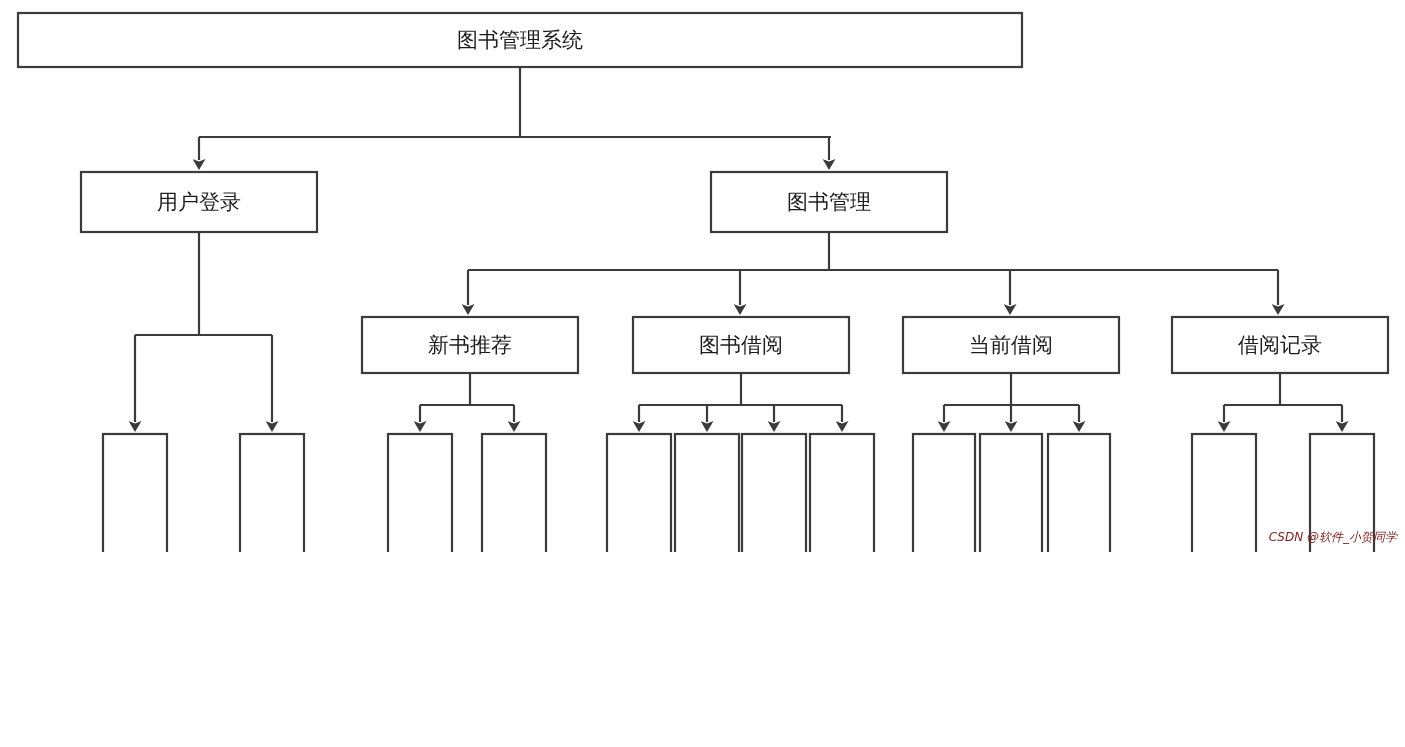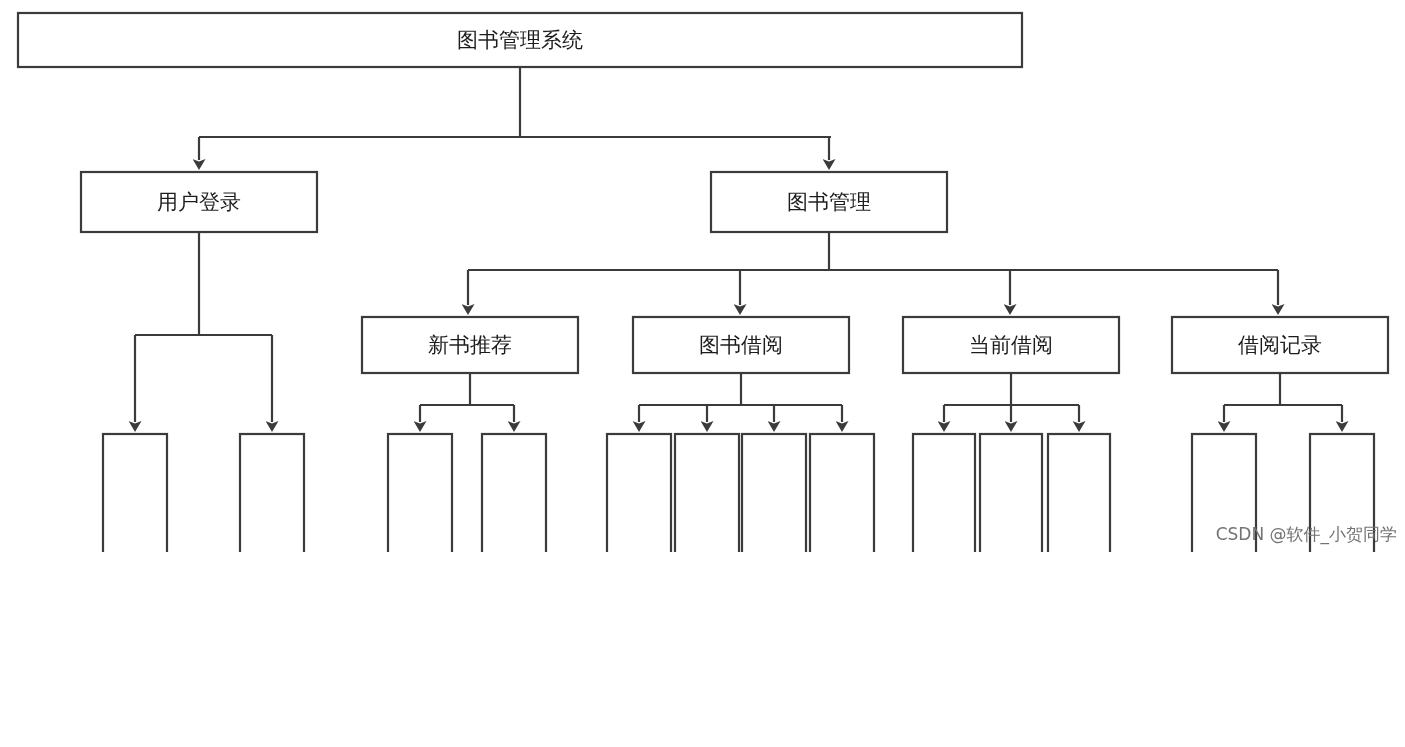--- a/index.html
+++ b/index.html
@@ -57,23 +57,24 @@
     justify-content: center;
     letter-spacing: 1px;
     white-space: nowrap;
     pointer-events: none;
   }
   .watermark {
     position: absolute;
     right: 8px;
     bottom: 6px;
     font-family: "DejaVu Sans", "Liberation Sans", sans-serif;
-    font-size: 17px;
-    color: #737373;
+    font-size: 12px;
+    color: #7f1d1d;
     white-space: nowrap;
+    font-style: italic;
   }
 </style>
 </head>
 <body>
 
 <div id="diagram-root">
 
   <svg class="diagram" viewBox="0 0 1405 747">
     <defs>
       <marker id="arrow" markerWidth="11" markerHeight="13" refX="1" refY="6.5" orient="auto" markerUnits="userSpaceOnUse">

